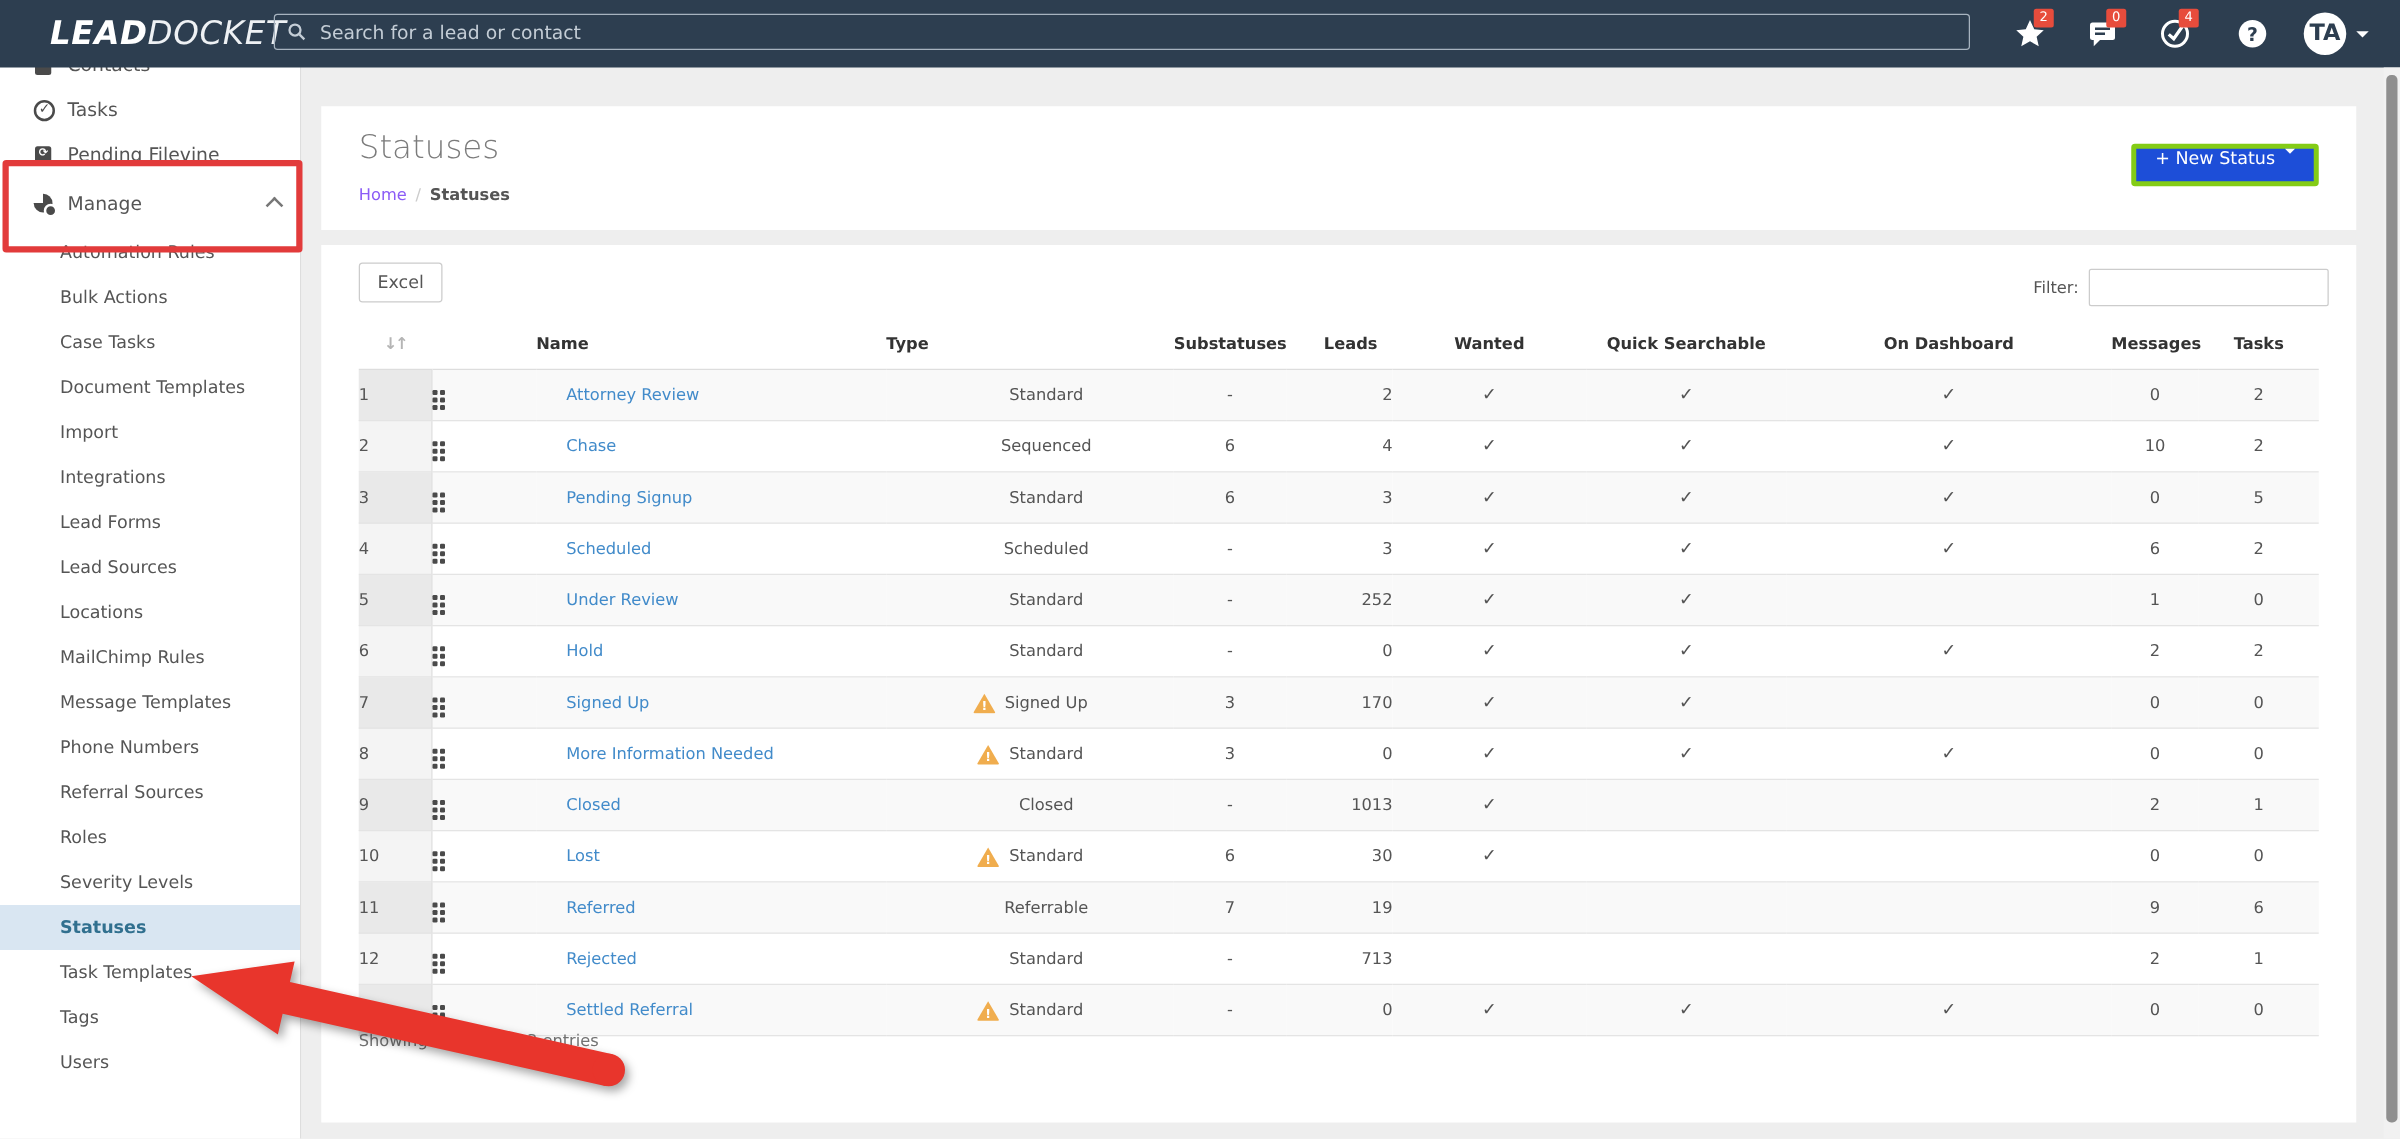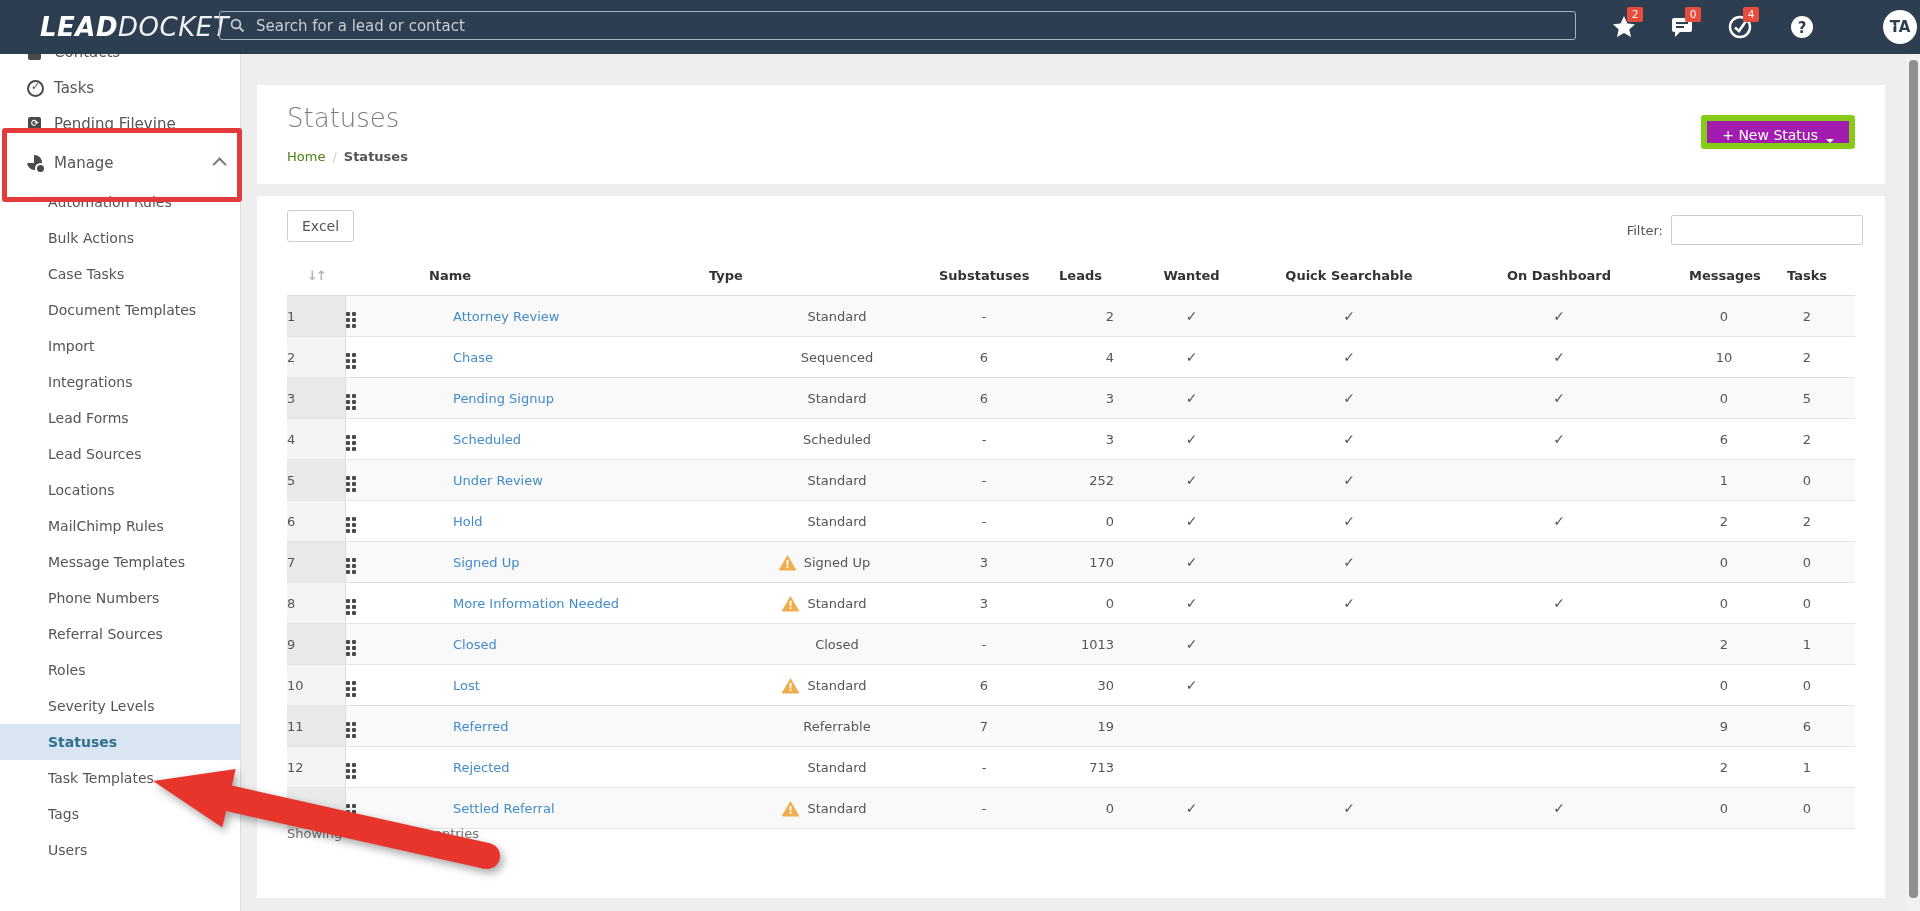--- a/index.html
+++ b/index.html
@@ -14,21 +14,21 @@
   #nav-search{position:absolute;left:219px;top:11px;width:1357px;height:29px;}
   #nav-search input{width:100%;height:100%;box-sizing:border-box;background:transparent;
       border:1px solid #a7b3bf;border-radius:3px;color:#fff;font-size:15px;padding:0 10px 0 36px;
       font-family:inherit;outline:none;}
   #nav-search input::placeholder{color:#c4cdd6;}
   .search-glyph{position:absolute;left:11px;top:7px;}
   .nav-ic{position:absolute;top:14px;width:28px;height:28px;cursor:pointer;}
   .nav-badge{position:absolute;top:-7px;left:16px;min-width:10px;height:15px;padding:0 3px;
       background:#e74c3c;color:#fff;font-size:10.5px;line-height:15px;text-align:center;border-radius:2px;}
   #avatar{position:absolute;left:1843px;top:10px;width:34px;height:34px;border-radius:50%;
-      background:#fff;color:#2d3e50;font-weight:800;font-size:15px;text-align:center;line-height:34px;cursor:pointer;margin-left:40px;}
+      background:#fff;color:#2d3e50;font-weight:800;font-size:18px;text-align:center;line-height:34px;cursor:pointer;}
   #avatar-caret{position:absolute;left:1885px;top:25px;width:0;height:0;cursor:pointer;
       border-left:5px solid transparent;border-right:5px solid transparent;border-top:5px solid #fff;}
 
   
   #sidebar{position:absolute;left:0;top:0;width:240px;height:911px;background:#fff;
       border-right:1px solid #ddd;z-index:5;}
   #sb-main{position:absolute;left:0;top:34px;width:100%;}
   .sb-item{height:36px;display:flex;align-items:center;padding:0 14px 0 26px;font-size:15px;color:#555;cursor:pointer;}
   .sb-item.manage{height:42px;}
   .sb-item .lbl{margin-left:10px;}
@@ -47,26 +47,26 @@
       transform:rotate(45deg) translateY(2px);}
   #sb-sub{position:absolute;left:0;top:184px;width:100%;}
   .sb-sub-item{height:36px;line-height:36px;padding-left:48px;font-size:14px;color:#555;cursor:pointer;}
   .sb-sub-item.active{background:#d9e6f2;color:#31708f;font-weight:700;}
 
   
   .card{position:absolute;background:#fff;}
   #header-card{left:257px;top:85px;width:1628px;height:99px;}
   #page-title{position:absolute;left:30px;top:18px;font-size:26px;font-weight:300;color:#7b7b7b;}
   #breadcrumb{position:absolute;left:30px;top:64px;font-size:13px;color:#999;}
-  #breadcrumb .home{color:#4d7c0f;cursor:pointer;}
+  #breadcrumb .home{color:#8b5cf6;cursor:pointer;}
   #breadcrumb .sep{margin:0 7px;color:#ccc;}
   #breadcrumb .cur{color:#555;font-weight:700;}
-  #new-status-btn{position:absolute;right:30px;top:30px;height:34px;padding:0 15px;background:#a21caf;
-      border:6px solid #84cc16;border-radius:3px;color:#fff;font-size:14px;font-family:inherit;cursor:pointer;
-      display:flex;align-items:flex-end;gap:8px;}
+  #new-status-btn{position:absolute;right:30px;top:30px;height:34px;padding:0 15px;background:#1d4ed8;
+      border:4px solid #84cc16;border-radius:3px;color:#fff;font-size:14px;font-family:inherit;cursor:pointer;
+      display:flex;align-items:flex-start;gap:8px;}
   #new-status-btn .caret{width:0;height:0;border-left:4px solid transparent;border-right:4px solid transparent;border-top:4px solid #fff;}
 
   #table-card{left:257px;top:196px;width:1628px;height:702px;}
   #excel-btn{position:absolute;left:30px;top:14px;height:32px;padding:0 14px;background:#fff;
       border:1px solid #ccc;border-radius:3px;color:#555;font-size:14px;font-family:inherit;cursor:pointer;}
   #filter-wrap{position:absolute;right:22px;top:19px;display:flex;align-items:center;font-size:13px;color:#555;}
   #filter-wrap input{margin-left:8px;width:178px;height:28px;border:1px solid #ccc;border-radius:2px;
       font-family:inherit;font-size:13px;padding:0 6px;outline:none;}
 
   #status-table{position:absolute;left:30px;top:59px;width:1568px;border-collapse:collapse;table-layout:fixed;font-size:13px;}

